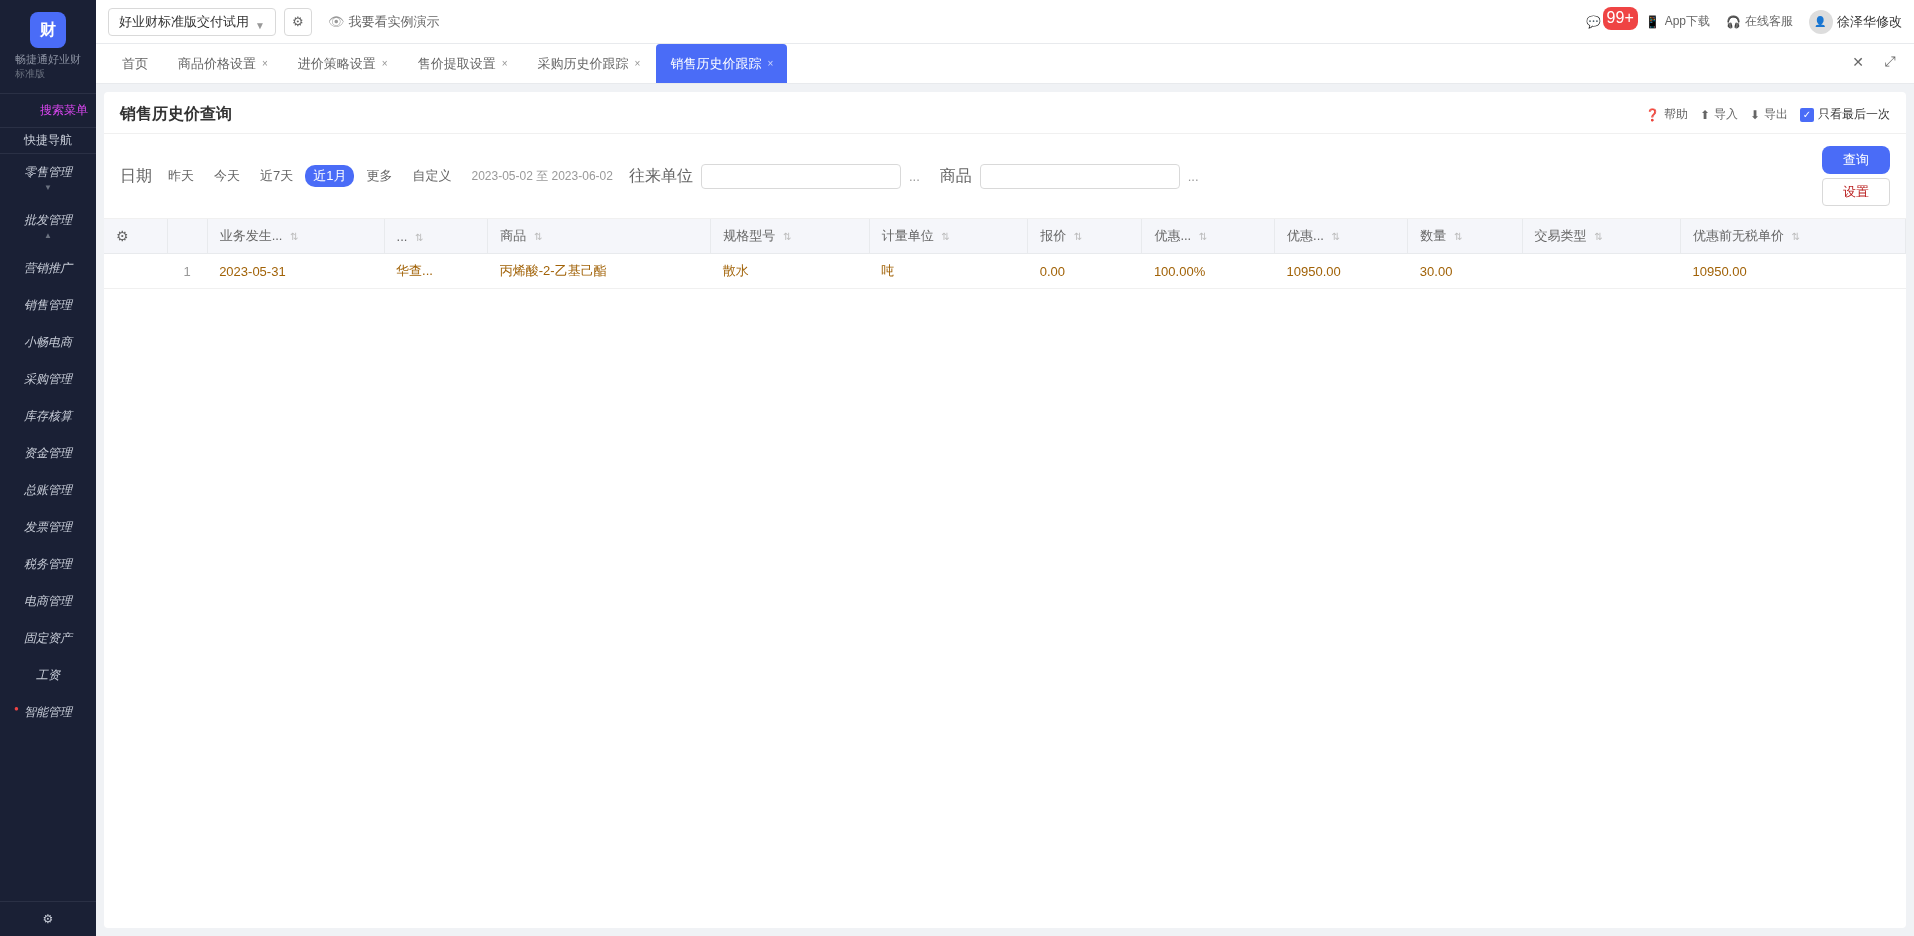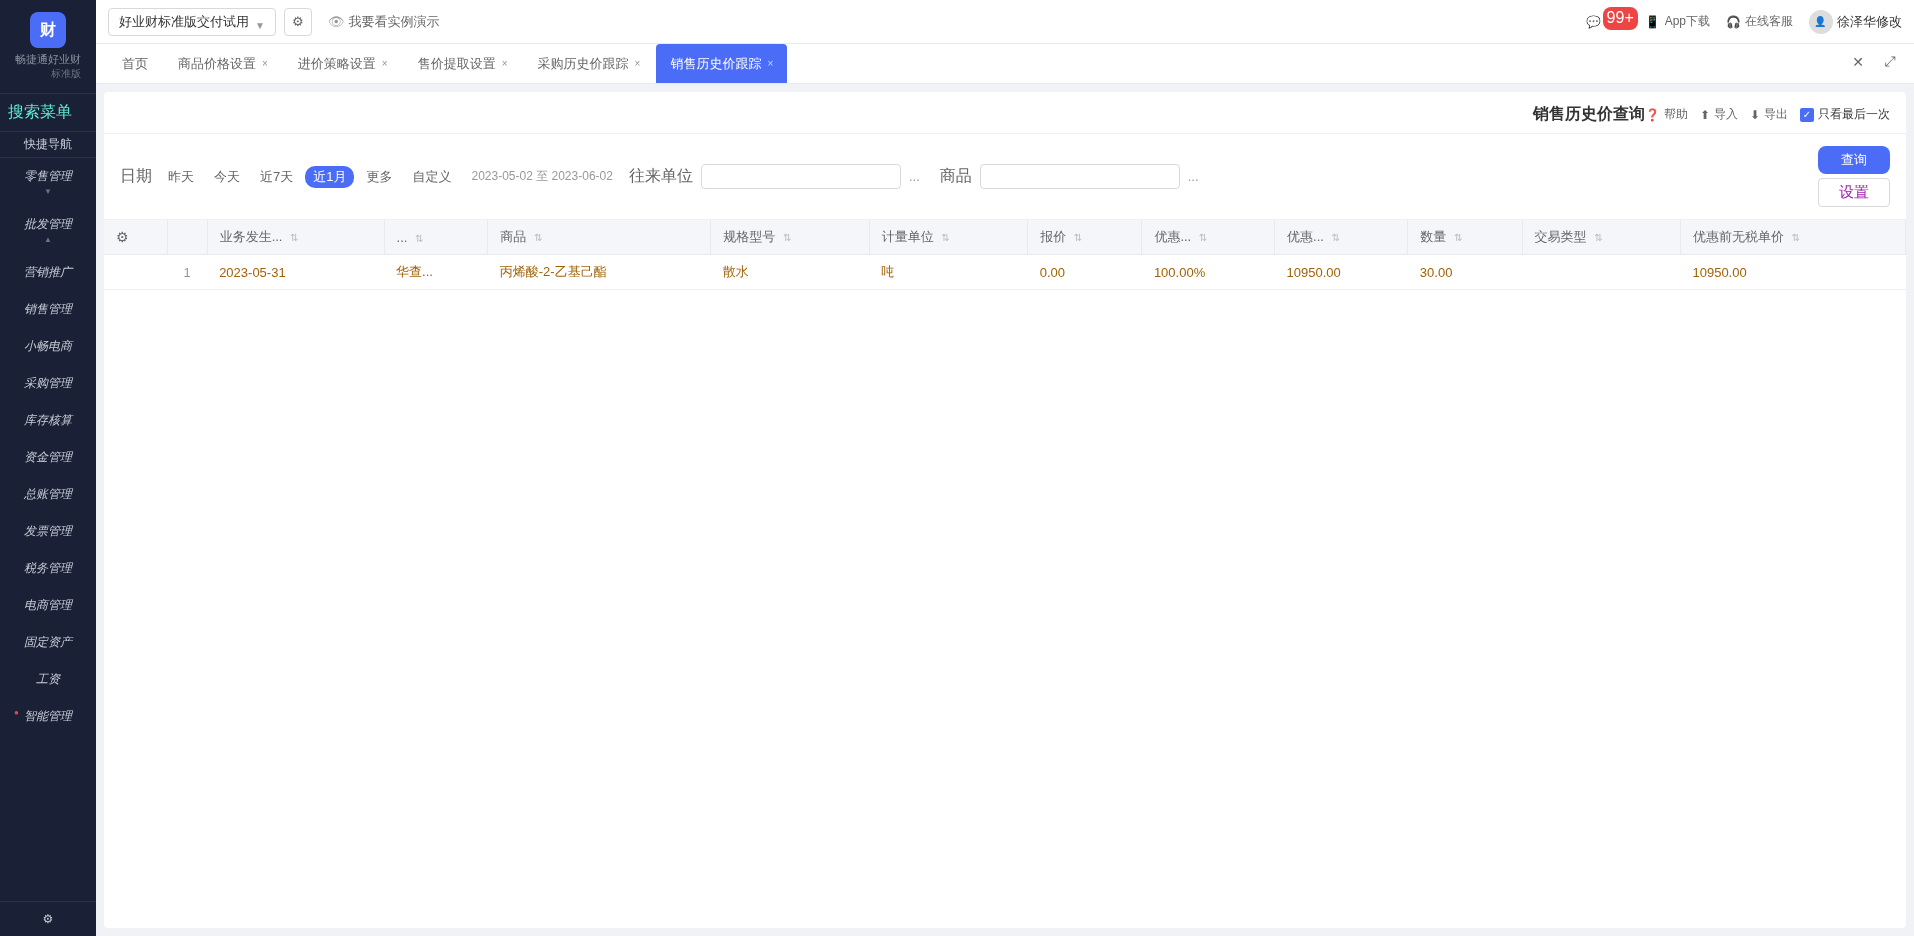--- a/index.html
+++ b/index.html
@@ -24,29 +24,29 @@
       border-bottom: 1px solid #2a3045;
     }
     .sidebar-logo-icon {
       width: 36px; height: 36px;
       background: #4a6cf7;
       border-radius: 8px;
       display: flex; align-items: center; justify-content: center;
       color: white; font-size: 16px; font-weight: bold;
       margin-bottom: 4px;
     }
-    .sidebar-logo-text { font-size: 11px; color: #8a90a0; text-align: right; line-height: 1.3; }
+    .sidebar-logo-text { font-size: 11px; color: #8a90a0; text-align: left; line-height: 1.3; }
     .sidebar-logo-badge { font-size: 10px; color: #6b7280; }
 
     .sidebar-search {
       padding: 8px;
-      text-align: left;
-      cursor: pointer;
-      color: #5eead4;
-      font-size: 16px;
+      text-align: right;
+      cursor: pointer;
+      color: #d946ef;
+      font-size: 12px;
       border-bottom: 1px solid #2a3045;
     }
 
     .sidebar-nav {
       padding: 4px;
       text-align: center;
       cursor: pointer;
       color: #c8cdd8;
       font-size: 12px;
       border-bottom: 1px solid #2a3045;
@@ -202,21 +202,20 @@
       border-radius: 4px;
       overflow: hidden;
       display: flex;
       flex-direction: column;
     }
     .page-header {
       padding: 12px 16px 8px;
       border-bottom: 1px solid #f0f0f0;
       display: flex;
       align-items: center;
-      text-align: right;
     }
     .page-title { font-size: 16px; font-weight: 600; color: #333; flex: 1; }
     .page-actions { display: flex; align-items: center; gap: 12px; font-size: 12px; color: #666; }
     .page-action { display: flex; align-items: center; gap: 4px; cursor: pointer; }
     .only-last-checkbox {
       display: flex; align-items: center; gap: 4px;
       font-size: 12px; color: #333;
     }
     .checkbox-box {
       width: 14px; height: 14px;
@@ -280,25 +279,25 @@
       color: white;
       border: none;
       border-radius: 8px;
       padding: 5px 20px;
       font-size: 13px;
       cursor: pointer;
       text-align: center;
     }
     .btn-settings {
       background: white;
-      color: #a21caf;
+      color: #b91c1c;
       border: 1px solid #d9d9d9;
       border-radius: 4px;
       padding: 4px 20px;
-      font-size: 15px;
+      font-size: 13px;
       cursor: pointer;
       text-align: center;
     }
 
     
     .table-container {
       flex: 1;
       overflow: auto;
     }
     table {

